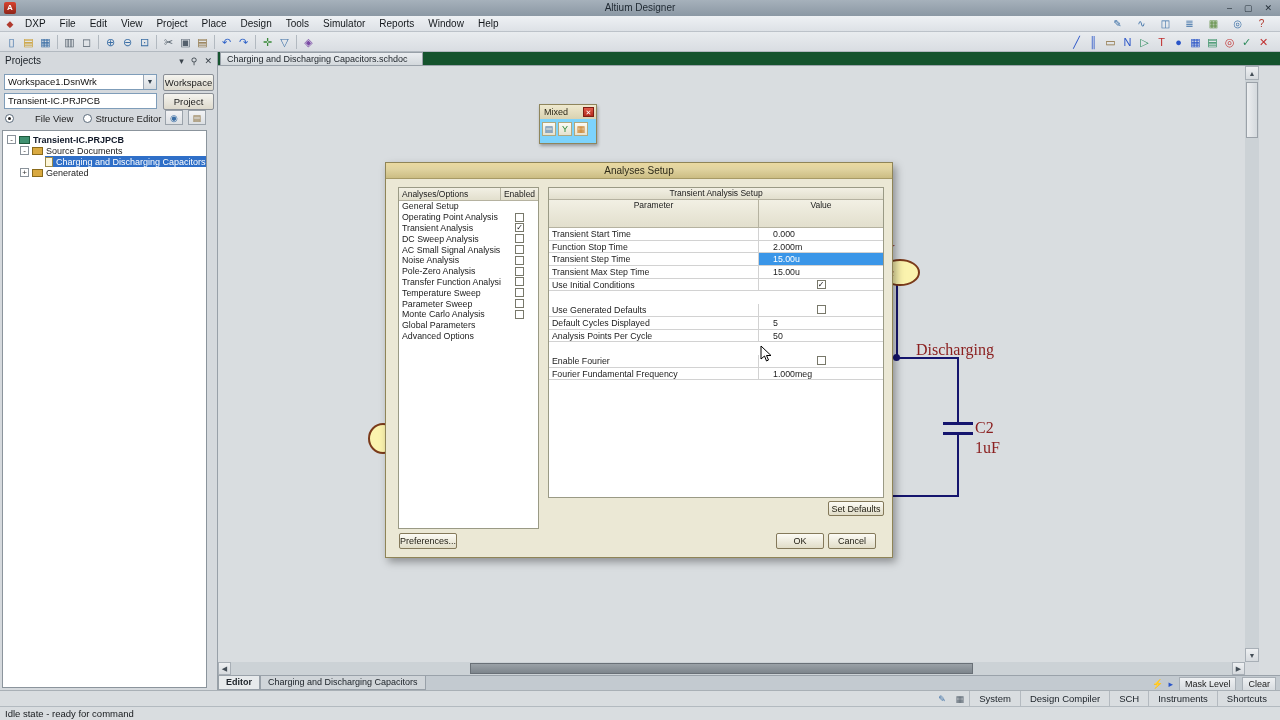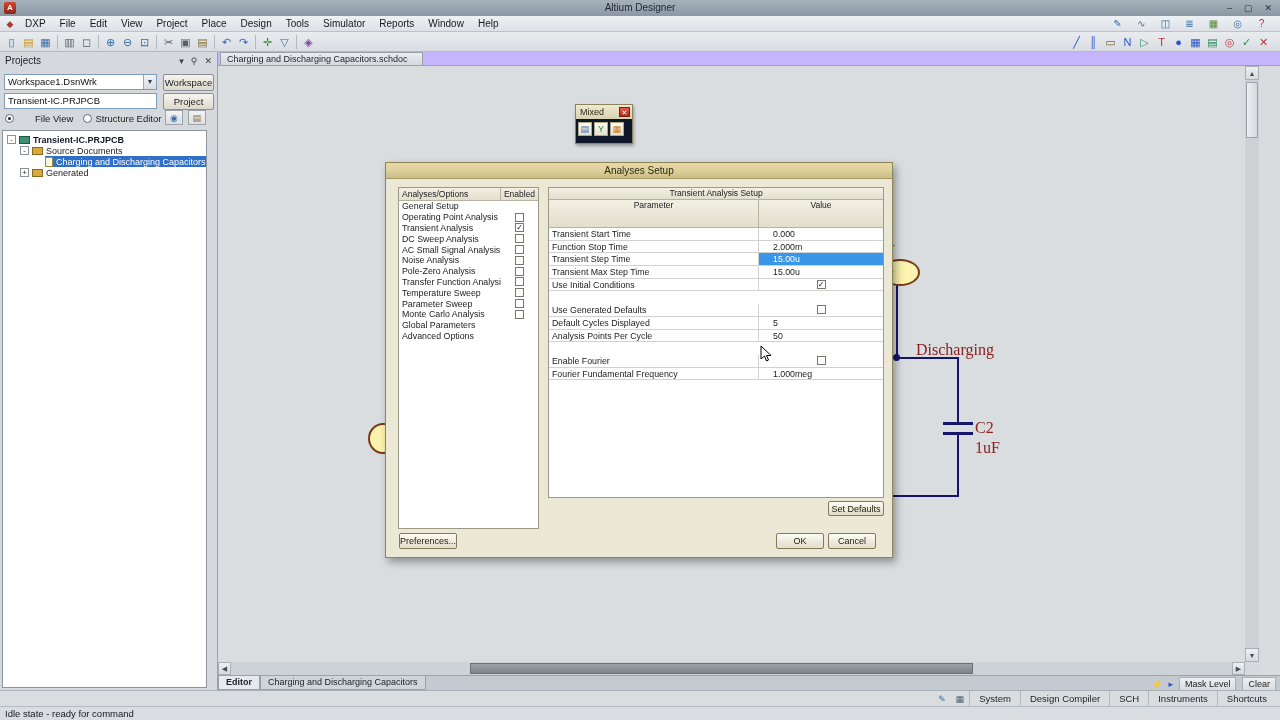--- a/index.html
+++ b/index.html
@@ -44,32 +44,32 @@
   .tree-row { height:11px; display:flex; align-items:center; font-size:9px; white-space:nowrap; }
   .expander { width:9px; height:9px; border:1px solid #8a929a; background:#fff; font-size:8px; line-height:7px; text-align:center; color:#333; margin-right:3px; flex:none; }
   .tree-inner { flex:1; display:flex; align-items:center; gap:3px; height:11px; overflow:hidden; }
   .tree-inner.sel { background:#2f6fc8; color:#fff; }
   .ti-project { width:11px; height:8px; background:#3f9070; border:1px solid #1d5a3d; flex:none; }
   .ti-folder { width:11px; height:8px; background:#d9a940; border:1px solid #8a6a1a; flex:none; }
   .ti-schdoc { width:8px; height:10px; background:#fdf6d8; border:1px solid #9a8a4a; flex:none; }
   .tree-label.bold { font-weight:bold; color:#101828; }
 
   
-  #doc-tabbar { left:218px; top:52px; width:1062px; height:14px; background:#c4b5fd; border-bottom:1px solid #9aa2aa; display:flex; align-items:flex-end; }
+  #doc-tabbar { left:218px; top:52px; width:1062px; height:14px; background:#14532d; border-bottom:1px solid #9aa2aa; display:flex; align-items:flex-end; }
   .doc-tab { margin-left:2px; height:13px; background:linear-gradient(#eaedf0,#d3d8dc); border:1px solid #98a0a8; border-bottom:none; font-size:9px; line-height:12px; padding:0 14px 0 6px; color:#1d2329; }
 
   
   #canvas { left:218px; top:66px; width:1027px; height:596px; background:#d9dde0; overflow:hidden; }
   .wire { position:absolute; background:#15156e; }
   .junction { position:absolute; width:7px; height:7px; border-radius:50%; background:#15156e; }
   .sch-label { position:absolute; font-family:"Liberation Serif",serif; color:#8b2020; font-size:15px; }
   .bubble { position:absolute; border:2px solid #7a3a1a; border-radius:50%; background:#fbf3ae; }
 
   
-  #mixed { position:absolute; left:321px; top:38px; width:58px; height:40px; border:1px solid #8f855c; background:#0f172a; box-shadow:1px 2px 3px rgba(0,0,0,.3);margin-left:36px; }
+  #mixed { position:absolute; left:321px; top:38px; width:58px; height:40px; border:1px solid #8f855c; background:#7dd3fc; box-shadow:1px 2px 3px rgba(0,0,0,.3); }
   #mixed-header { height:14px; background:linear-gradient(#efe9cf,#d9d2b1); display:flex; align-items:center; padding:0 2px 0 4px; }
   #mixed-title { flex:1; font-size:9px; color:#2c2817; }
   #mixed-close { width:11px; height:10px; background:linear-gradient(#e25b4a,#b3291b); color:#fff; font-size:7px; line-height:10px; text-align:center; border:1px solid #7e1d12; }
   #mixed-body { display:flex; gap:2px; padding:3px 2px; }
   #mixed-body span { width:14px; height:14px; border:1px solid #b0a87e; background:linear-gradient(#fbfaf4,#e6e2cf); font-size:9px; line-height:13px; text-align:center; }
 
   
   #vscroll { left:1245px; top:66px; width:14px; height:596px; background:#ccd2d6; }
   #hscroll { left:218px; top:662px; width:1027px; height:13px; background:#ccd2d6; }
   .sb-btn { position:absolute; background:linear-gradient(#eef0f2,#d6dade); border:1px solid #a8afb6; text-align:center; color:#444e57; }

